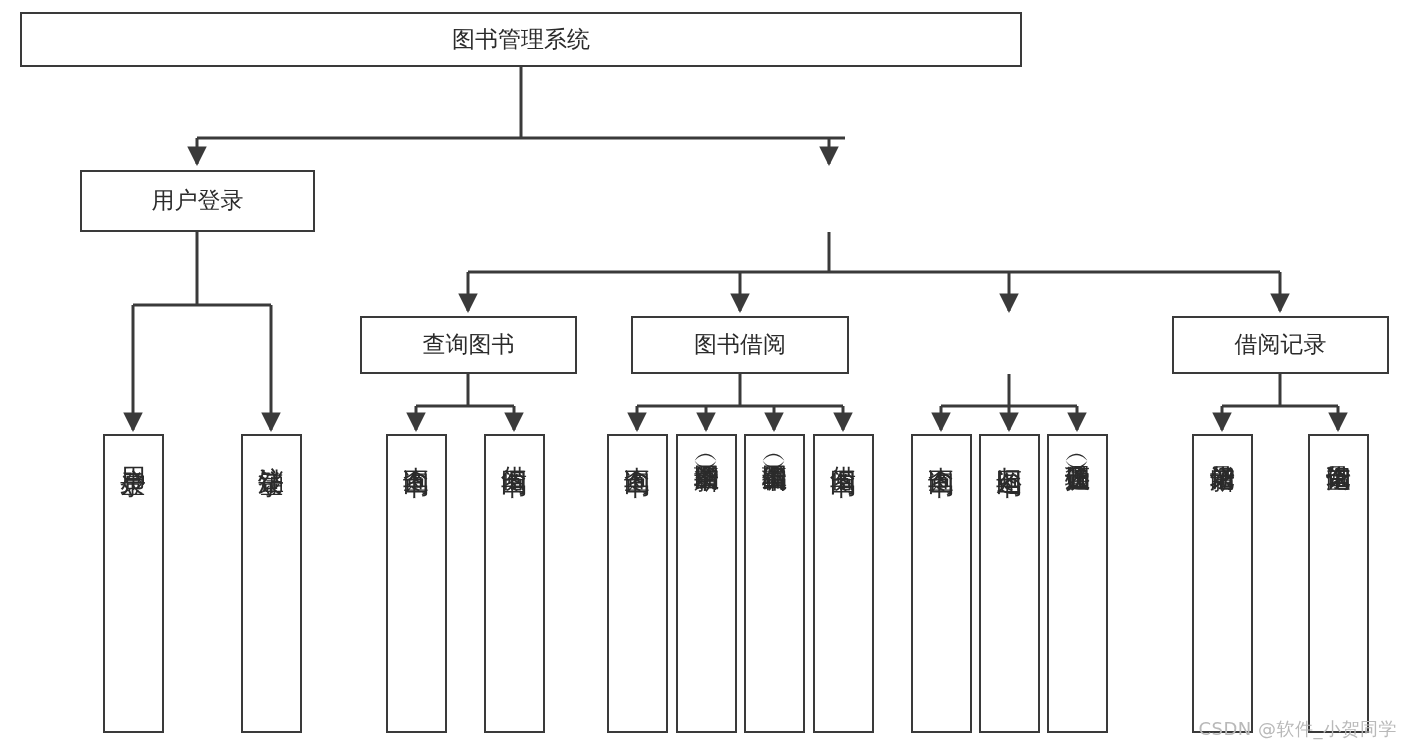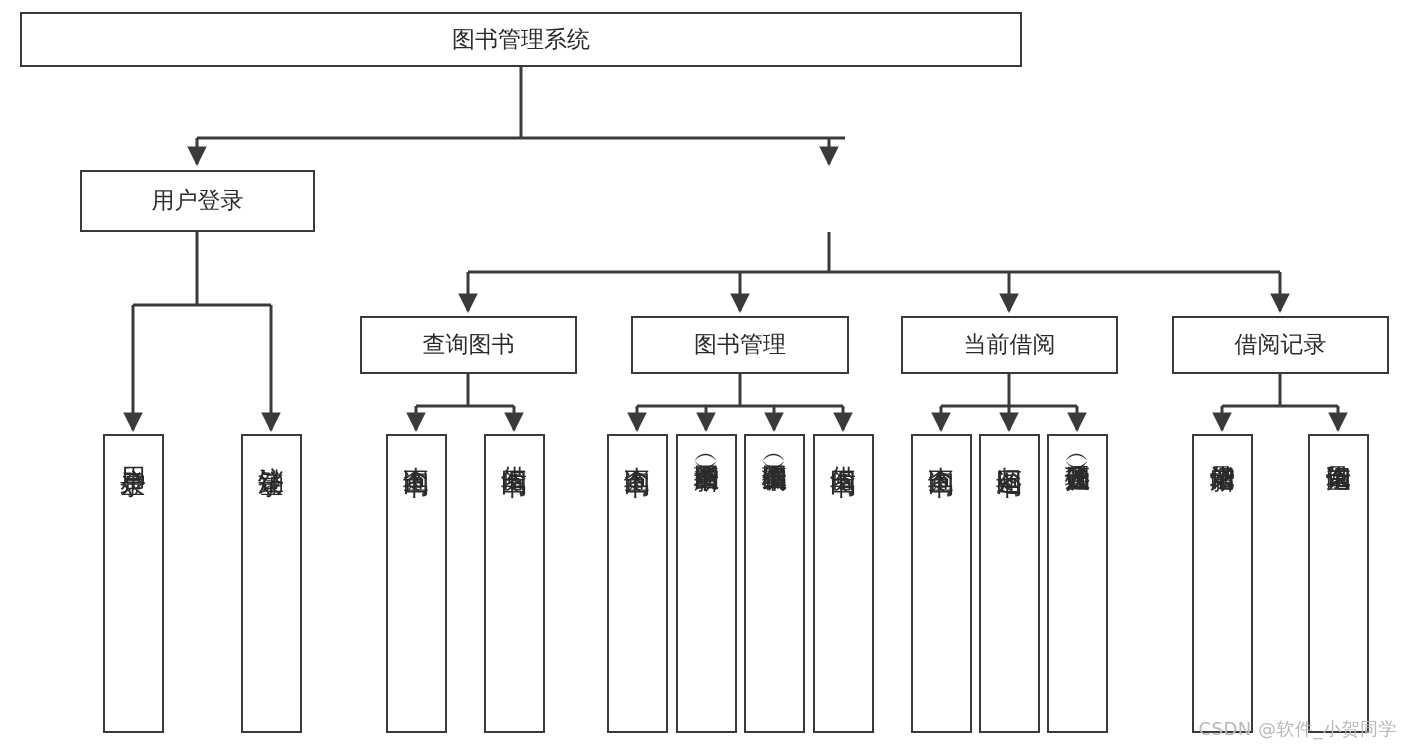--- a/index.html
+++ b/index.html
@@ -141,26 +141,23 @@
   <div class="node horiz" style="left:80px; top:170px; width:235px; height:62px;">
     <span class="node-label">用户登录</span>
   </div>
 
 
   <div class="node horiz" style="left:360px; top:316px; width:217px; height:58px;">
     <span class="node-label">查询图书</span>
   </div>
 
   <div class="node horiz" style="left:631px; top:316px; width:218px; height:58px;">
-    <span class="node-label">图书管理</span>
-  </div>
-
-  <div class="node horiz" style="left:901px; top:316px; width:217px; height:58px;">
-    <span class="node-label">当前借阅</span>
-  </div>
+    <span class="node-label">图书借阅</span>
+  </div>
+
 
   <div class="node horiz" style="left:1172px; top:316px; width:217px; height:58px;font-family:Liberation Serif, serif;">
     <span class="node-label">借阅记录</span>
   </div>
 
   <div class="node vert" style="left:103px; top:434px; width:61px; height:299px;">
     <span class="node-label">用户登录</span>
   </div>
 
   <div class="node vert" style="left:241px; top:434px; width:61px; height:299px;">

